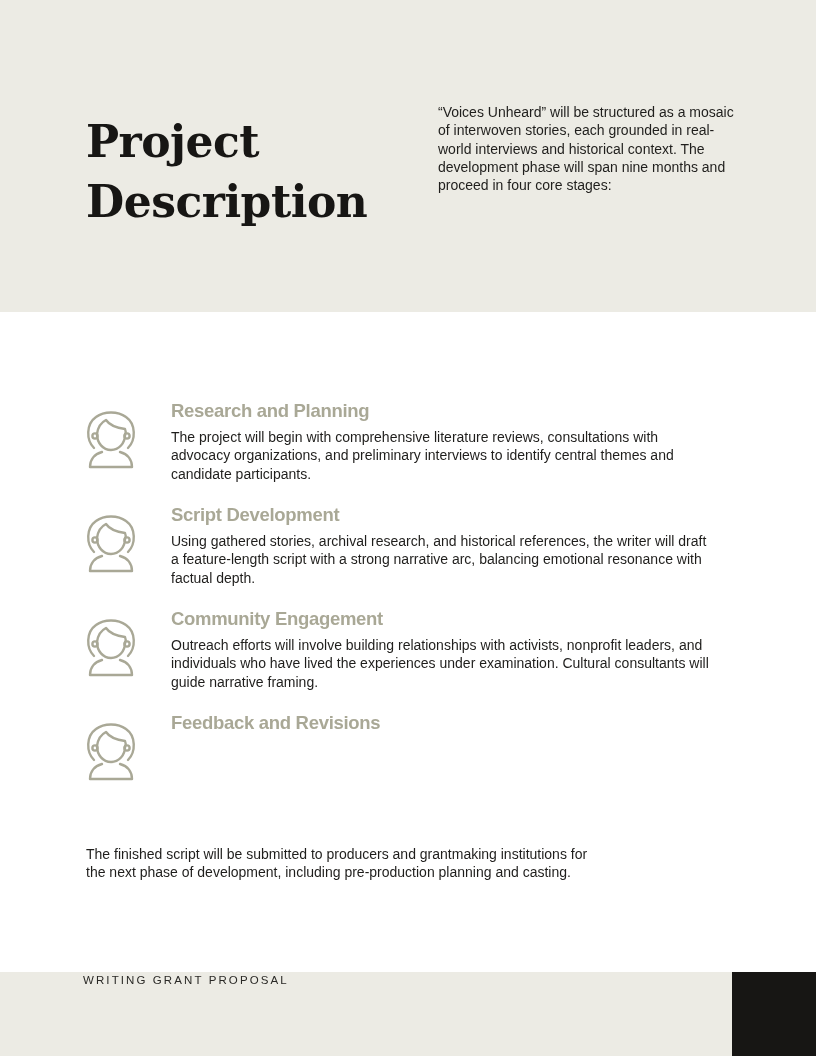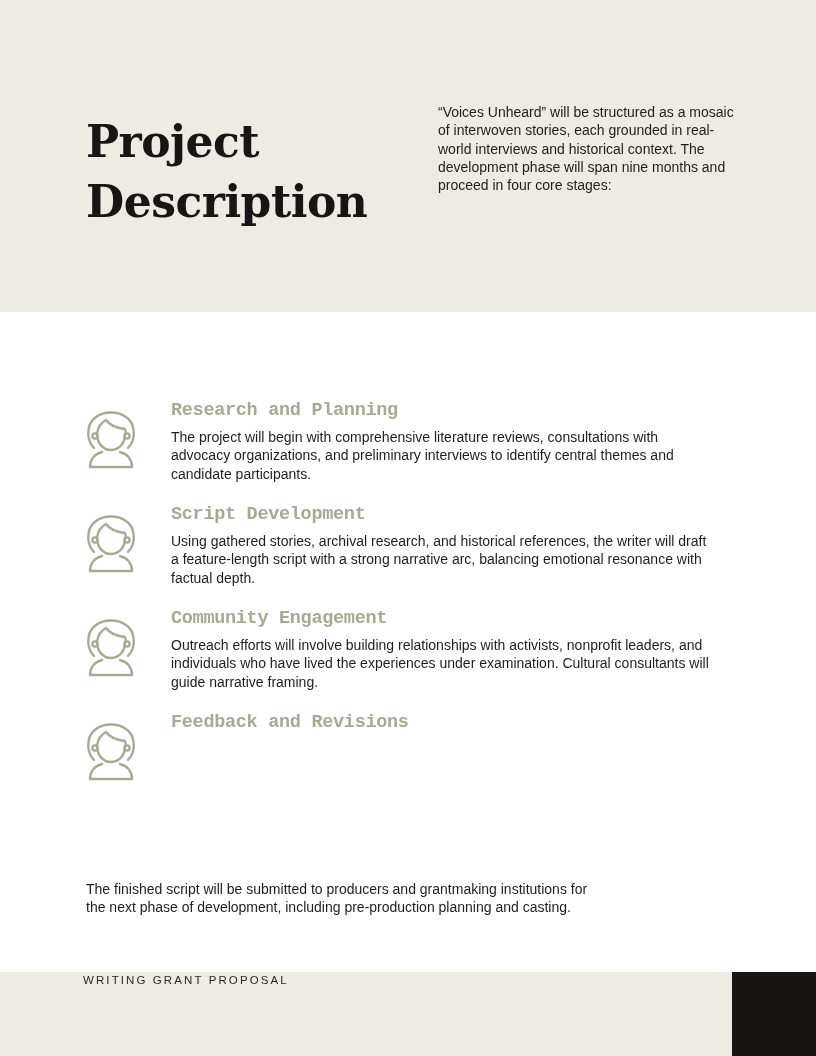--- a/index.html
+++ b/index.html
@@ -28,34 +28,34 @@
     .stage {
       position: relative; height: 104px;
     }
     .stage-icon {
       position: absolute; left: 0; top: 12px; width: 54px; height: 60px;
     }
     .stage-body {
       position: absolute; left: 87px; top: 0; width: 540px;
     }
     .stage-title {
-      font-family: Liberation Mono, monospace; font-weight: bold;
+      font-family: Liberation Sans, sans-serif; font-weight: bold;
       font-size: 18.5px; line-height: 26px; color: #a9a896;
       letter-spacing: -0.3px;
     }
     .stage-text {
       margin-top: 4px;
       font-family: "Liberation Sans", sans-serif;
       font-size: 14px; line-height: 18.3px; color: #1f1e1c;
     }
 
     .closing-text {
       position: absolute; left: 86px; top: 845px; width: 520px;
       font-family: "Liberation Sans", sans-serif;
-      font-size: 14px; line-height: 18.3px; color: #1f1e1c; margin-top: 35px;
+      font-size: 14px; line-height: 18.3px; color: #1f1e1c;
     }
 
     .footer-band {
       position: absolute; left: 0; top: 972px; width: 816px; height: 84px;
       background: #ecebe4;
     }
     .footer-label {
       position: absolute; left: 83px; top: 974px;
       font-family: "Liberation Sans", sans-serif;
       font-size: 11.5px; letter-spacing: 2.1px; color: #2a2926;

